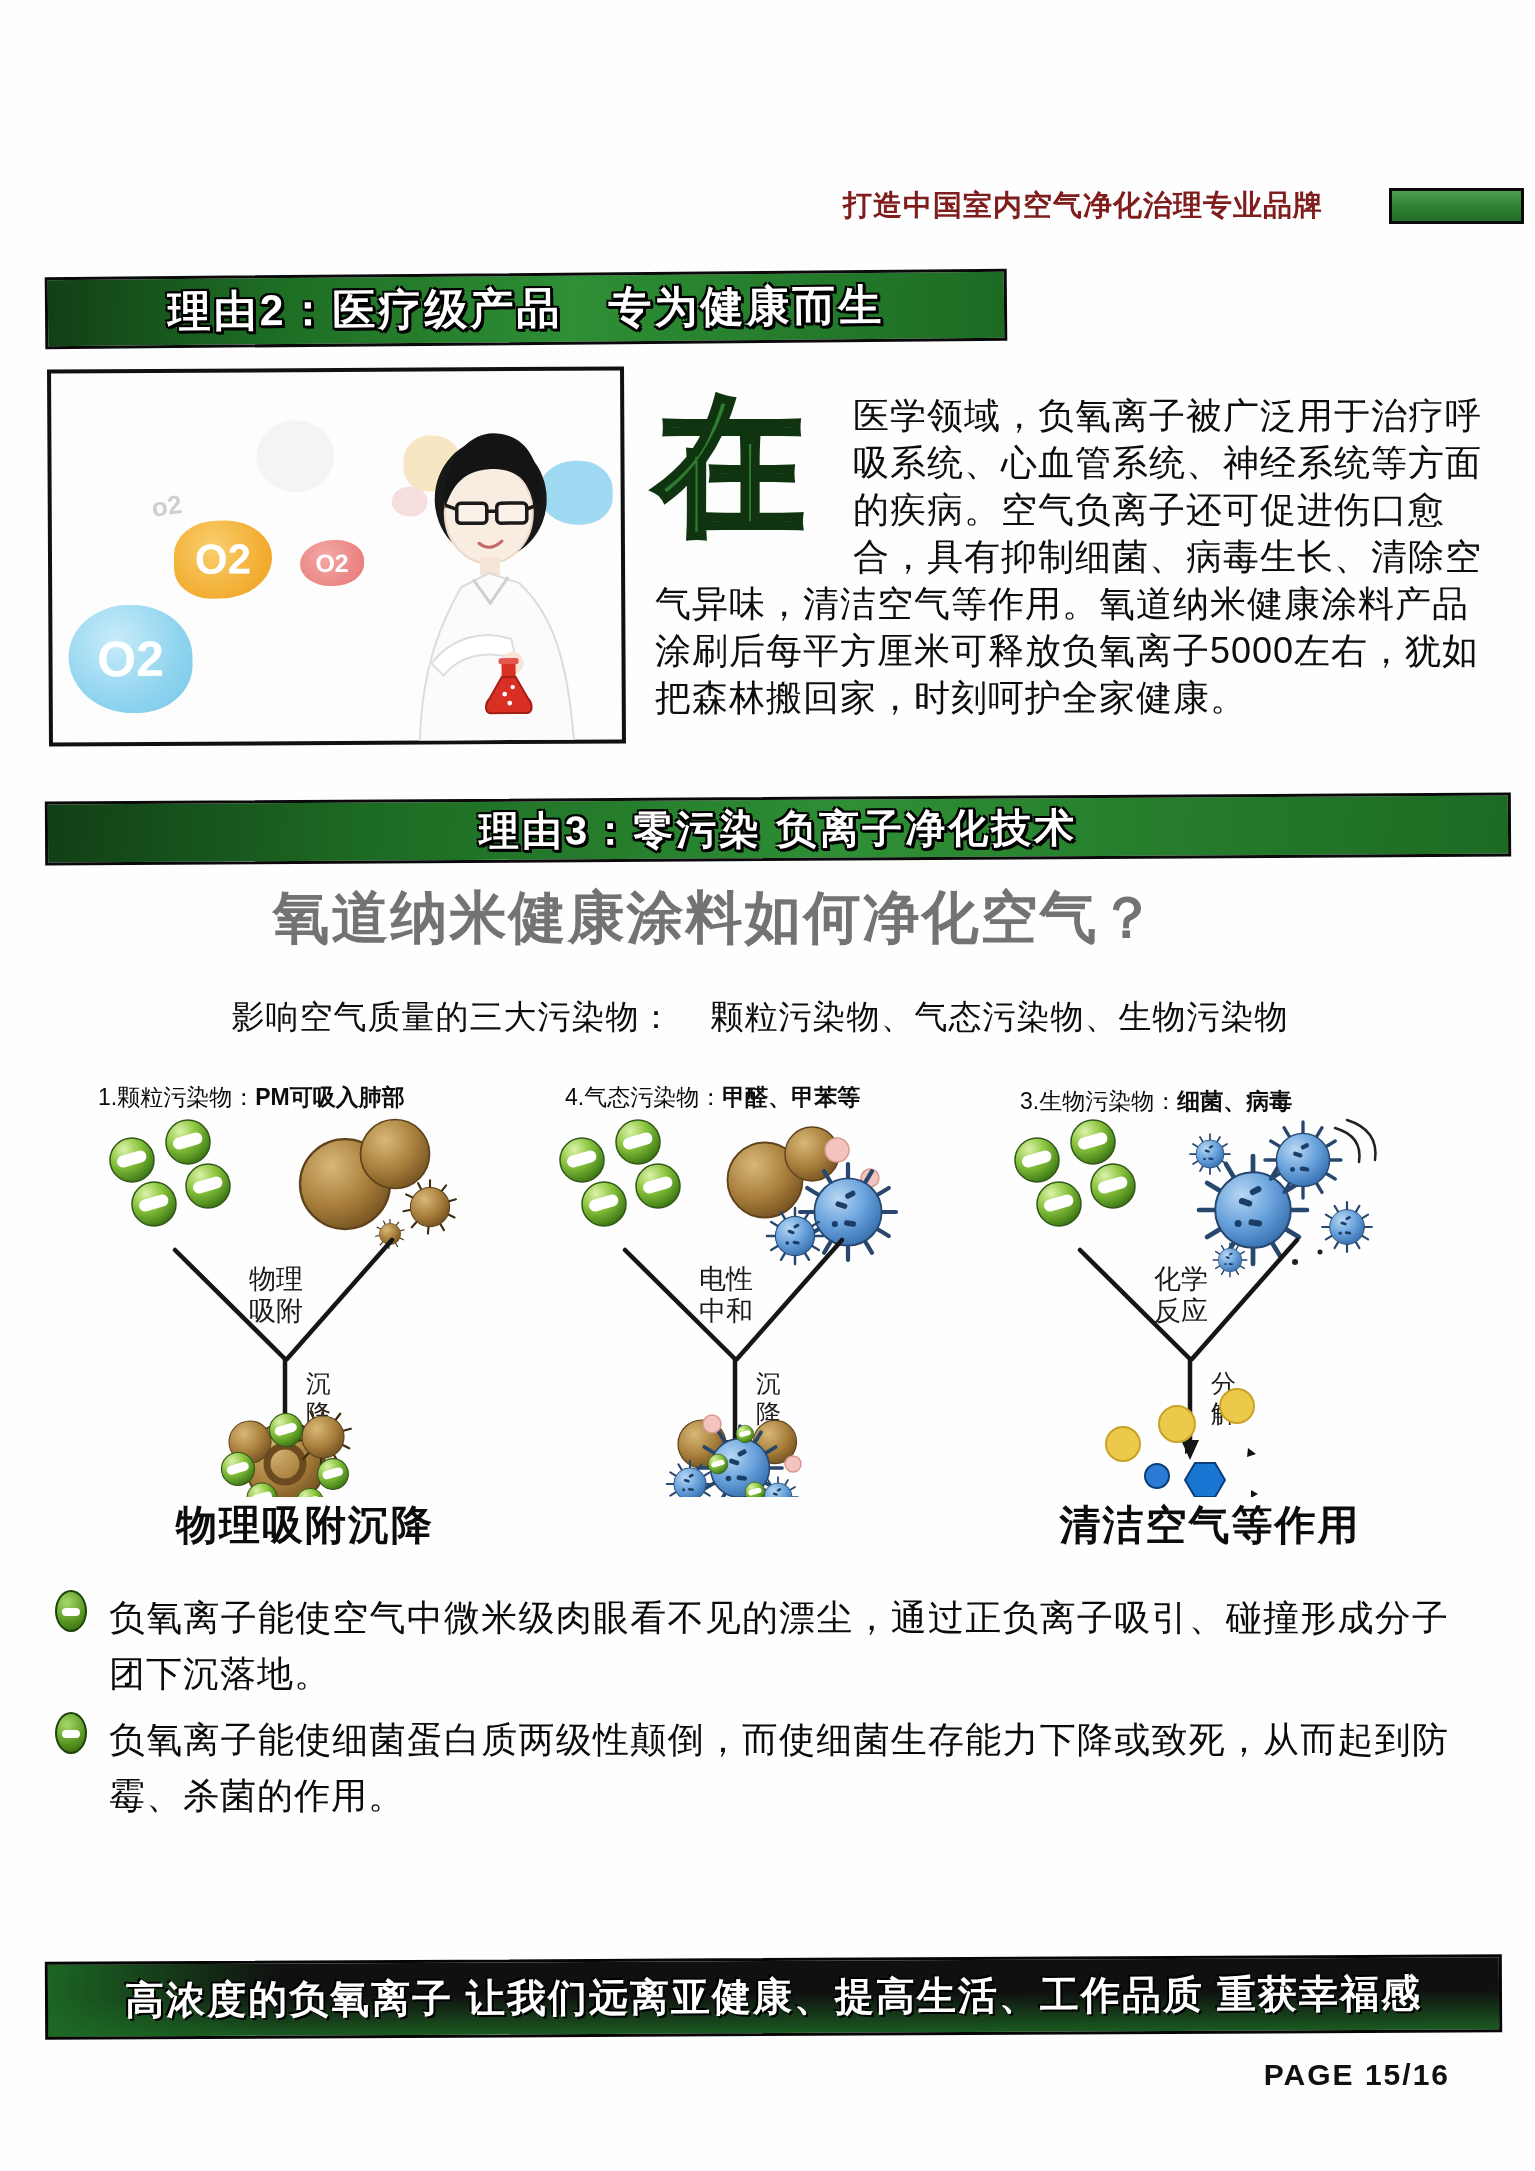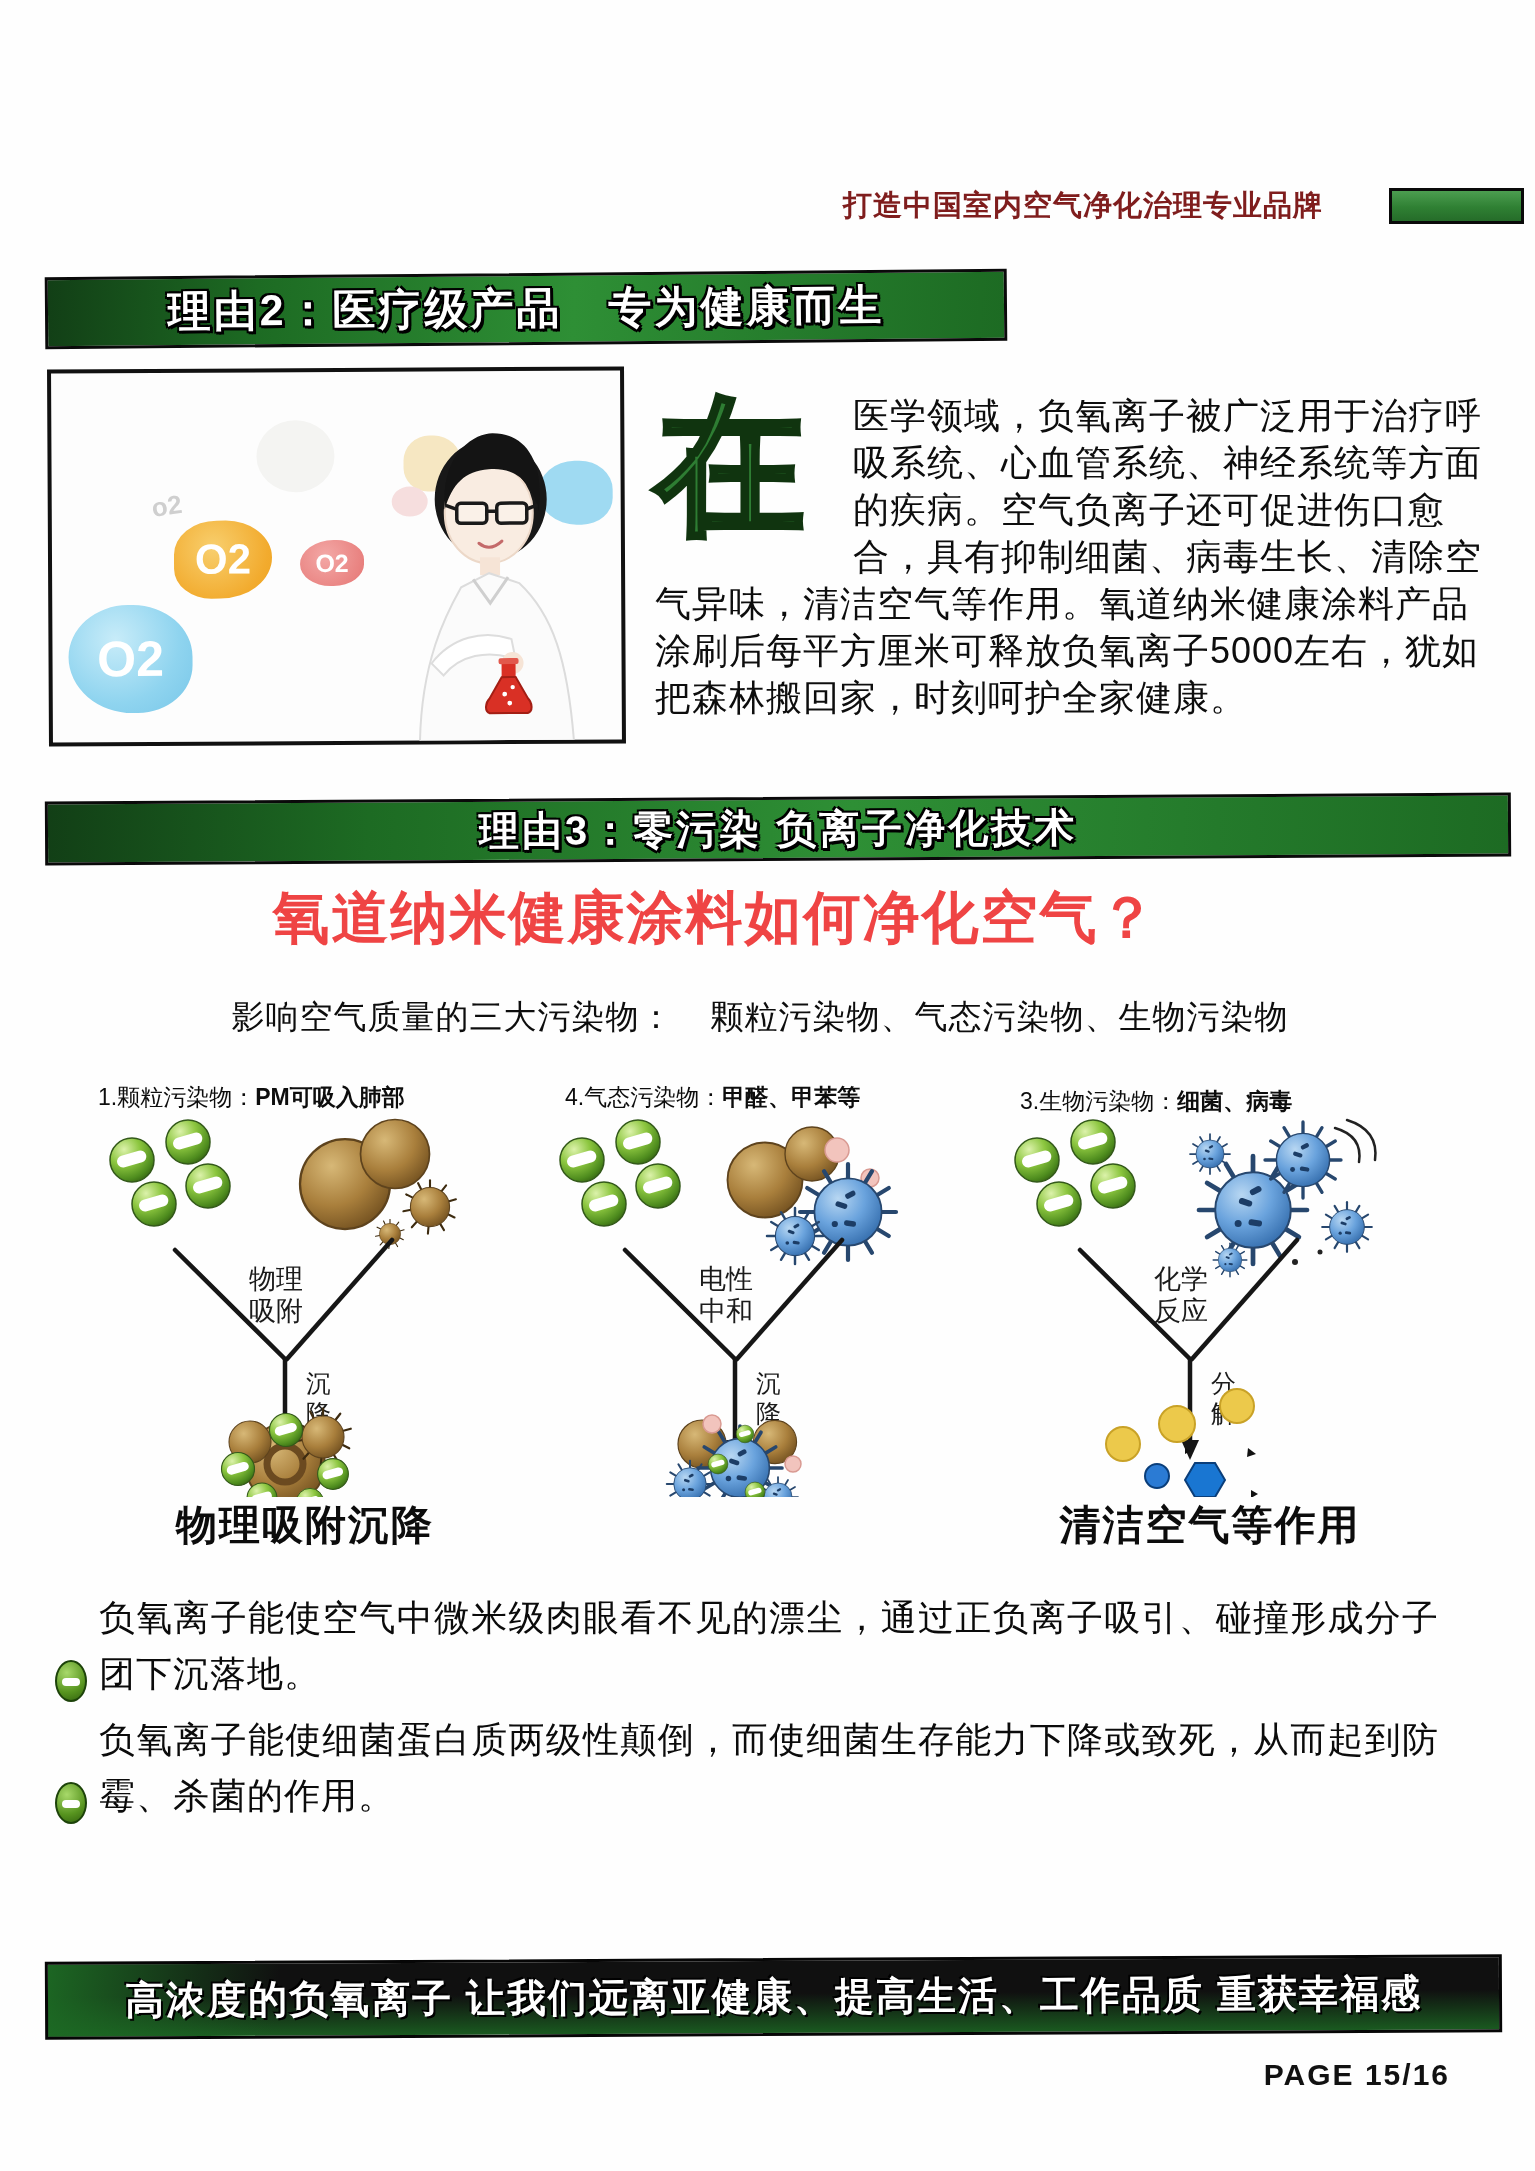--- a/index.html
+++ b/index.html
@@ -48,36 +48,36 @@
   .scientist-svg { position:absolute; right:0px; bottom:-2px; }
   
   .intro { position:absolute; left:655px; top:392px; width:845px; }
   .dropcap {
     float:left; width:198px; height:140px; margin-top:8px;
     font-size:150px; line-height:132px; font-weight:bold;
     color:#2e7d33; -webkit-text-stroke:4px #10340f;
   }
   .intro-text { font-size:36px; line-height:47px; letter-spacing:1px; color:#0d0d0d; text-align:justify; }
   
-  .purify-title { position:absolute; left:0; top:880px; width:1430px; text-align:center; font-size:57px; font-weight:700; letter-spacing:2px; color:#ef4444; }
+  .purify-title { position:absolute; left:0; top:880px; width:1430px; text-align:center; font-size:57px; font-weight:700; letter-spacing:2px; color:#737373; }
   .purify-subtitle { position:absolute; left:0; top:995px; width:1520px; text-align:center; font-size:33px; color:#0d0d0d; letter-spacing:1px; }
   .purify-subtitle b { font-weight:400;margin-left:37px; }
   .col-label { position:absolute; font-size:23px; color:#0d0d0d; white-space:nowrap; }
   .col-label b { font-weight:900; }
   .col-label-1 { left:98px; top:1082px; }
   .col-label-2 { left:565px; top:1082px; }
   .col-label-3 { left:1020px; top:1086px; }
   .diagram { position:absolute; top:1112px; width:430px; height:385px; }
   .diagram-1 { left:90px; } .diagram-2 { left:540px; } .diagram-3 { left:995px; }
   .diagram text { font-family:"Liberation Sans","DejaVu Sans",sans-serif; fill:#1b1b1b; }
   .col-caption { position:absolute; top:1498px; width:430px; text-align:center; font-size:41px; font-weight:600; color:#0c0c0c; letter-spacing:2px; }
   .col-caption-1 { left:90px; } .col-caption-2 { left:540px; } .col-caption-3 { left:995px; }
   
   .bullets { position:absolute; left:55px; top:1590px; width:1450px; }
-  .bullet { display:flex; align-items:flex-end; gap:12px; margin-bottom:10px; }
+  .bullet { display:flex; align-items:flex-start; gap:22px; margin-bottom:10px; }
   .ion-bullet-icon {
     flex:0 0 auto; width:32px; height:42px; border-radius:50%;
     background:radial-gradient(circle at 35% 28%, #a8d96a, #57941f 60%, #31610e 100%);
     border:2px solid #1d430a; position:relative;
   }
   .ion-bullet-icon::after {
     content:""; position:absolute; left:5px; top:16px; width:18px; height:8px;
     background:#fff; border-radius:4px;
   }
   .bullet-text { width:1340px; font-size:36px; line-height:56px; letter-spacing:1px; color:#0b0b0b; text-align:justify; }

